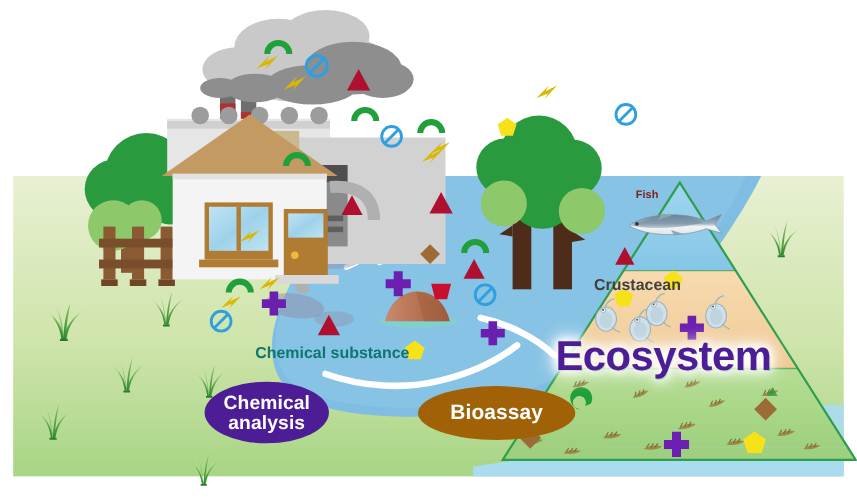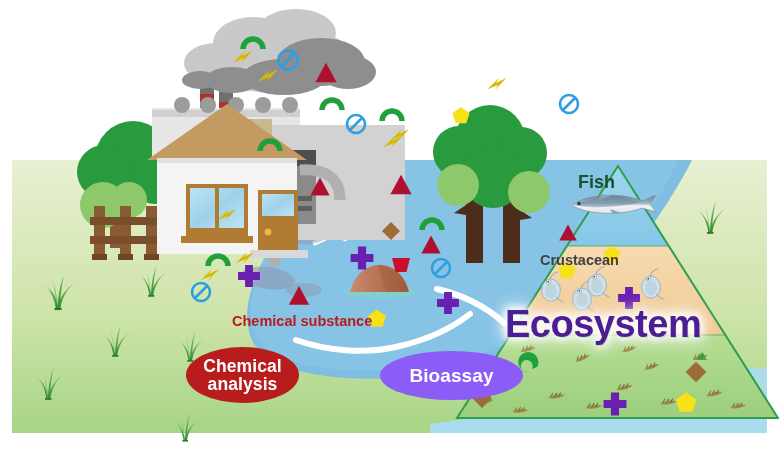--- a/index.html
+++ b/index.html
@@ -37,39 +37,39 @@
     text-align: center;
     color: #ffffff;
     font-weight: bold;
     border-radius: 50%;
     line-height: 1.05;
     letter-spacing: .1px;
   }
   #chemical-analysis-callout {
     left: 186px; top: 347px;
     width: 113px; height: 56px;
-    background: #b91c1c;
+    background: #4c1d95;
     font-size: 17.5px;
   }
   #bioassay-callout {
     left: 380px; top: 351px;
     width: 143px; height: 49px;
-    background: #8b5cf6;
+    background: #a16207;
     font-size: 19px;
   }
   
   #chemical-substance-label {
     left: 232px; top: 313px;
-    color: #b91c1c;
+    color: #0f766e;
     font-size: 14.5px;
   }
   #fish-label {
     left: 578px; top: 172px;
-    color: #14532d;
-    font-size: 18px;
+    color: #7f1d1d;
+    font-size: 10px;
   }
   #crustacean-label {
     left: 540px; top: 252px;
     color: #404040;
     font-size: 14.5px;
   }
   #algae-plants-label {
     left: 546px; top: 360px;
     color: #111111;
     font-size: 14.5px;

